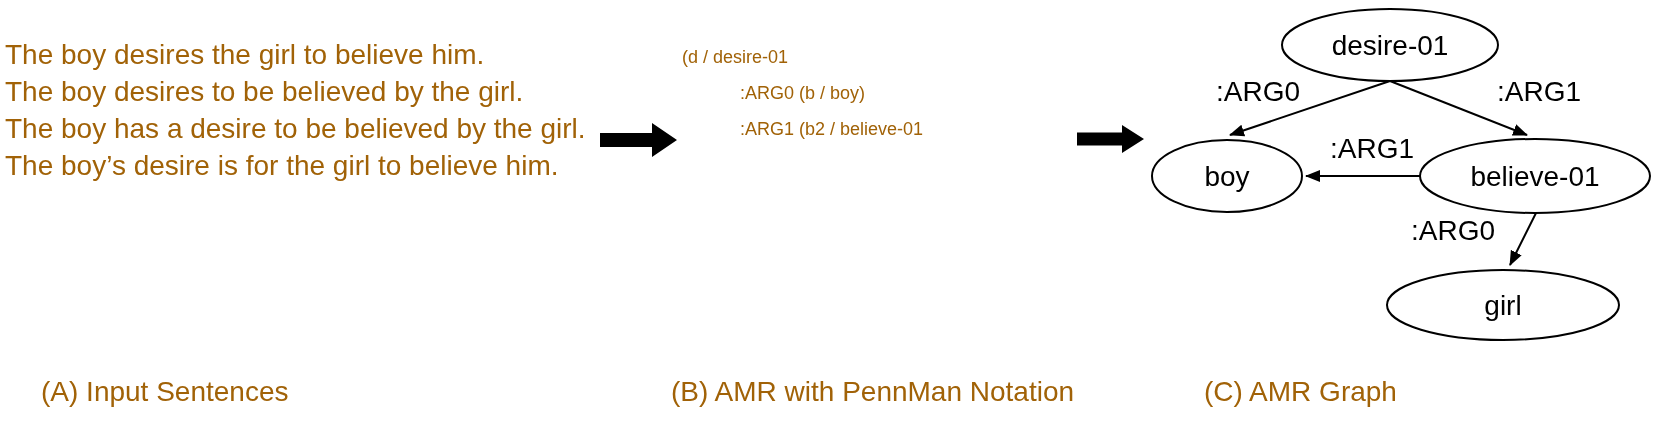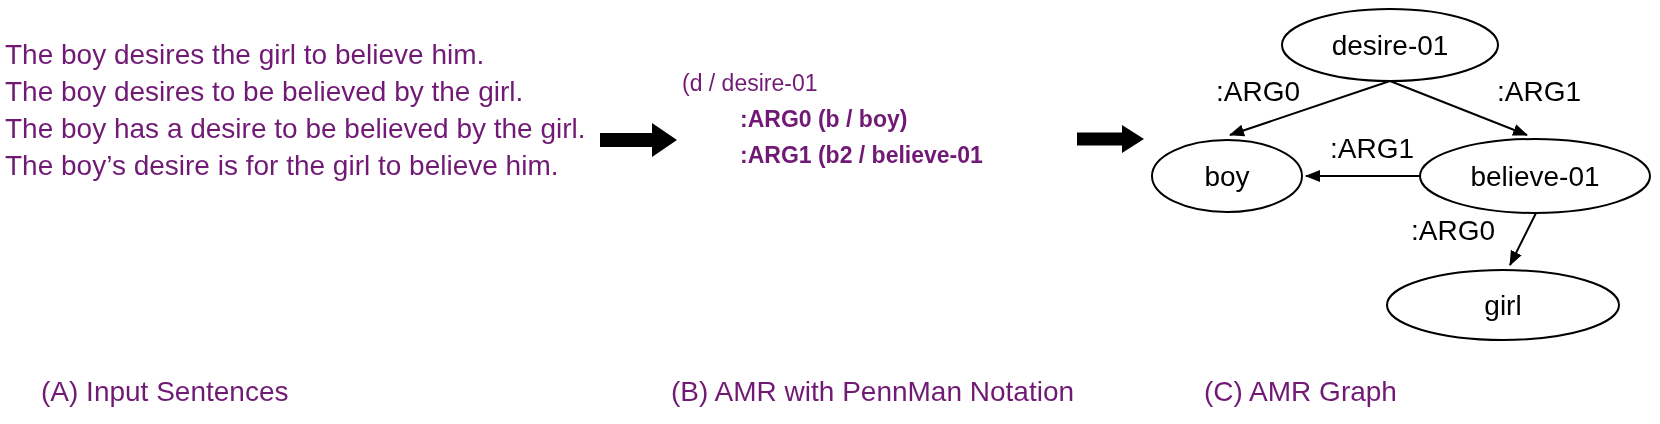--- a/index.html
+++ b/index.html
@@ -2,42 +2,42 @@
 <html><head>
 <meta charset="utf-8">
 <style>
   html, body { margin: 0; padding: 0; background: #ffffff; }
   .canvas {
     position: relative;
     width: 1660px;
     height: 424px;
     background: #ffffff;
     font-family: "Liberation Sans", "DejaVu Sans", sans-serif;
-    color: #701a75;
+    color: #a16207;
     overflow: hidden;
   }
   
   .sentences {
     position: absolute;
     left: 5px;
     top: 36px;
     font-size: 28px;
     line-height: 37px;
     white-space: nowrap;
   }
   
   .penman {
     position: absolute;
     left: 682px;
-    top: 65px;
-    font-size: 23px;
+    top: 39px;
+    font-size: 18px;
     line-height: 36px;
     white-space: nowrap;
   }
-  .penman .indent { margin-left: 58px; font-weight: bold; }
+  .penman .indent { margin-left: 58px; }
   
   .flow-arrow { position: absolute; }
   
   .caption {
     position: absolute;
     top: 378px;
     width: 400px;
     text-align: left;
     font-size: 28px;
     line-height: 1;

